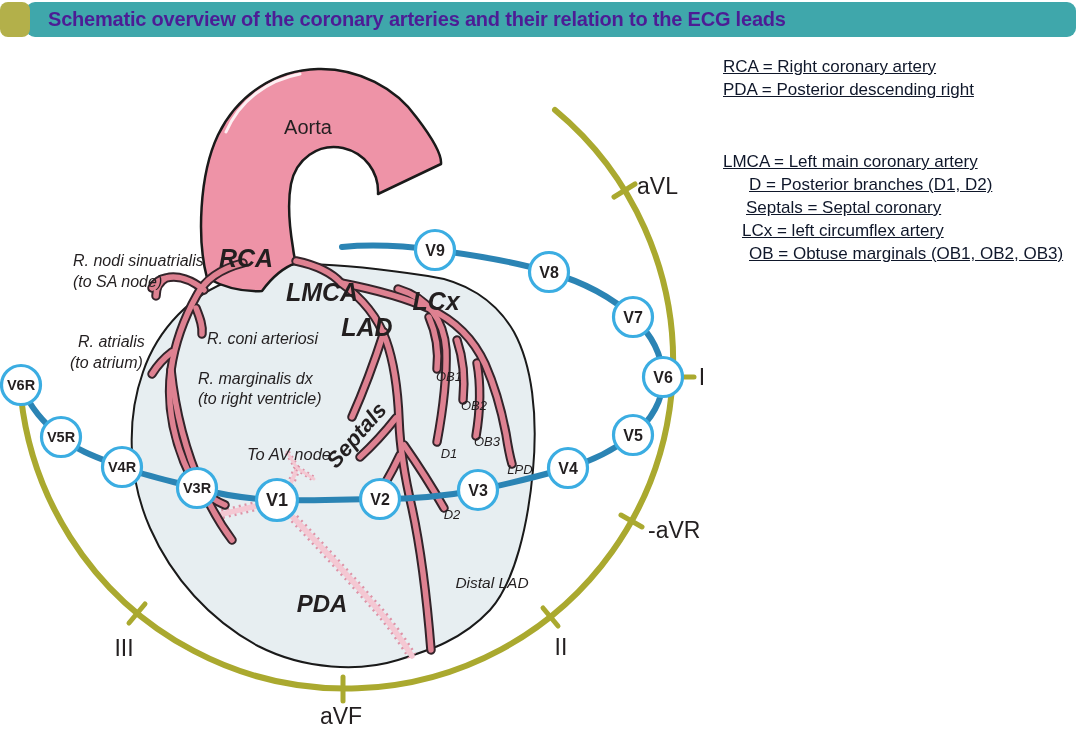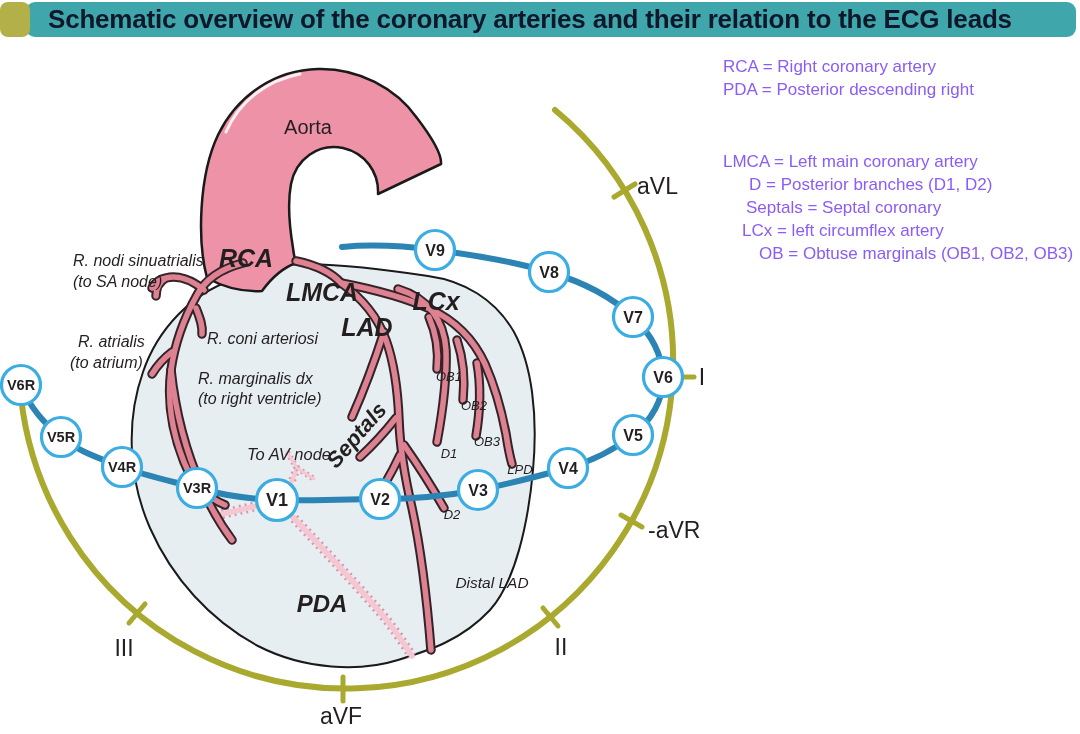--- a/index.html
+++ b/index.html
@@ -1,22 +1,22 @@
 <!DOCTYPE html>
 <html><head>
 <meta charset="utf-8">
 <style>
   html,body{margin:0;padding:0;background:#ffffff;}
   .stage{position:relative;width:1080px;height:734px;background:#ffffff;overflow:hidden;
          font-family:"Liberation Sans",sans-serif;color:#231f20;}
   .title-bg{position:absolute;left:26px;top:2px;width:1050px;height:35px;background:#3fa7ab;
             border-radius:9px;display:flex;align-items:center;padding-left:22px;box-sizing:border-box;}
-  .title-bg span{color:#0f172a;font-size:26px;font-weight:700;letter-spacing:-0.2px;}
+  .title-bg span{color:#4c1d95;font-size:20px;font-weight:700;letter-spacing:-0.2px;}
   .title-accent{position:absolute;left:0;top:2px;width:30px;height:35px;background:#b3b04a;border-radius:8px;}
-  .legend{position:absolute;left:723px;font-size:17px;line-height:23px;color:#8b5cf6;}
+  .legend{position:absolute;left:723px;font-size:17px;line-height:23px;color:#0f172a;text-decoration:underline;}
   .lg1{top:55px;}
   .lg2{top:150px;}
   svg{position:absolute;left:0;top:0;}
   svg text{fill:#231f20;}
   .lbl-bolditalic{font-weight:700;font-style:italic;}
   .lbl-italic{font-style:italic;}
   .marker-label{font-weight:700;}
 </style>
 </head>
 <body>
@@ -201,16 +201,16 @@
 
   <div class="legend lg1">
     <div>RCA = Right coronary artery</div>
     <div>PDA = Posterior descending right</div>
   </div>
   <div class="legend lg2">
     <div>LMCA = Left main coronary artery</div>
     <div style="margin-left:26px">D = Posterior branches (D1, D2)</div>
     <div style="margin-left:23px">Septals = Septal coronary</div>
     <div style="margin-left:19px">LCx = left circumflex artery</div>
-    <div style="margin-left:36px">OB = Obtuse marginals (OB1, OB2, OB3)</div>
+    <div style="margin-left:26px">OB = Obtuse marginals (OB1, OB2, OB3)</div>
   </div>
 
 </div>
 
 </body></html>

